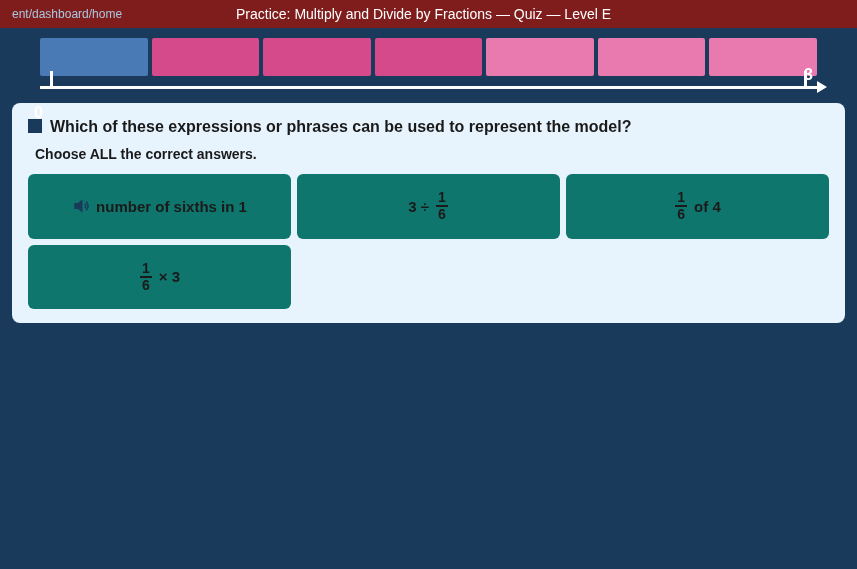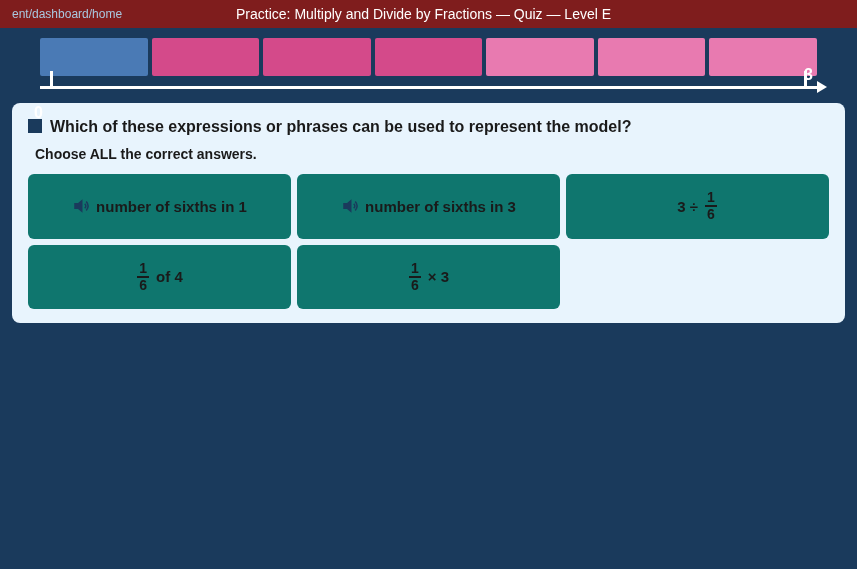--- a/index.html
+++ b/index.html
@@ -232,30 +232,20 @@
         <svg width="18" height="18" viewBox="0 0 24 24">
           <polygon points="3,8 8,8 14,3 14,21 8,16 3,16" fill="#1a3a5c"></polygon>
           <path d="M17,9 Q20,12 17,15" stroke="#1a3a5c" stroke-width="2" fill="none"></path>
           <path d="M19,6 Q24,12 19,18" stroke="#1a3a5c" stroke-width="2" fill="none"></path>
         </svg>
         <span>number of sixths in 1</span>
       </div>
     </div>
 
 
-    <div class="answer-cell">
-      <div class="answer-cell-content">
-        <svg width="18" height="18" viewBox="0 0 24 24">
-          <polygon points="3,8 8,8 14,3 14,21 8,16 3,16" fill="#1a3a5c"></polygon>
-          <path d="M17,9 Q20,12 17,15" stroke="#1a3a5c" stroke-width="2" fill="none"></path>
-          <path d="M19,6 Q24,12 19,18" stroke="#1a3a5c" stroke-width="2" fill="none"></path>
-        </svg>
-        <span>number of sixths in 3</span>
-      </div>
-    </div>
 
     <div class="answer-cell">
       <div class="answer-cell-content">
         <span>3 ÷</span>
         <span class="fraction-inline">
           <span class="frac-num">1</span>
           <span class="frac-den">6</span>
         </span>
       </div>
     </div>

